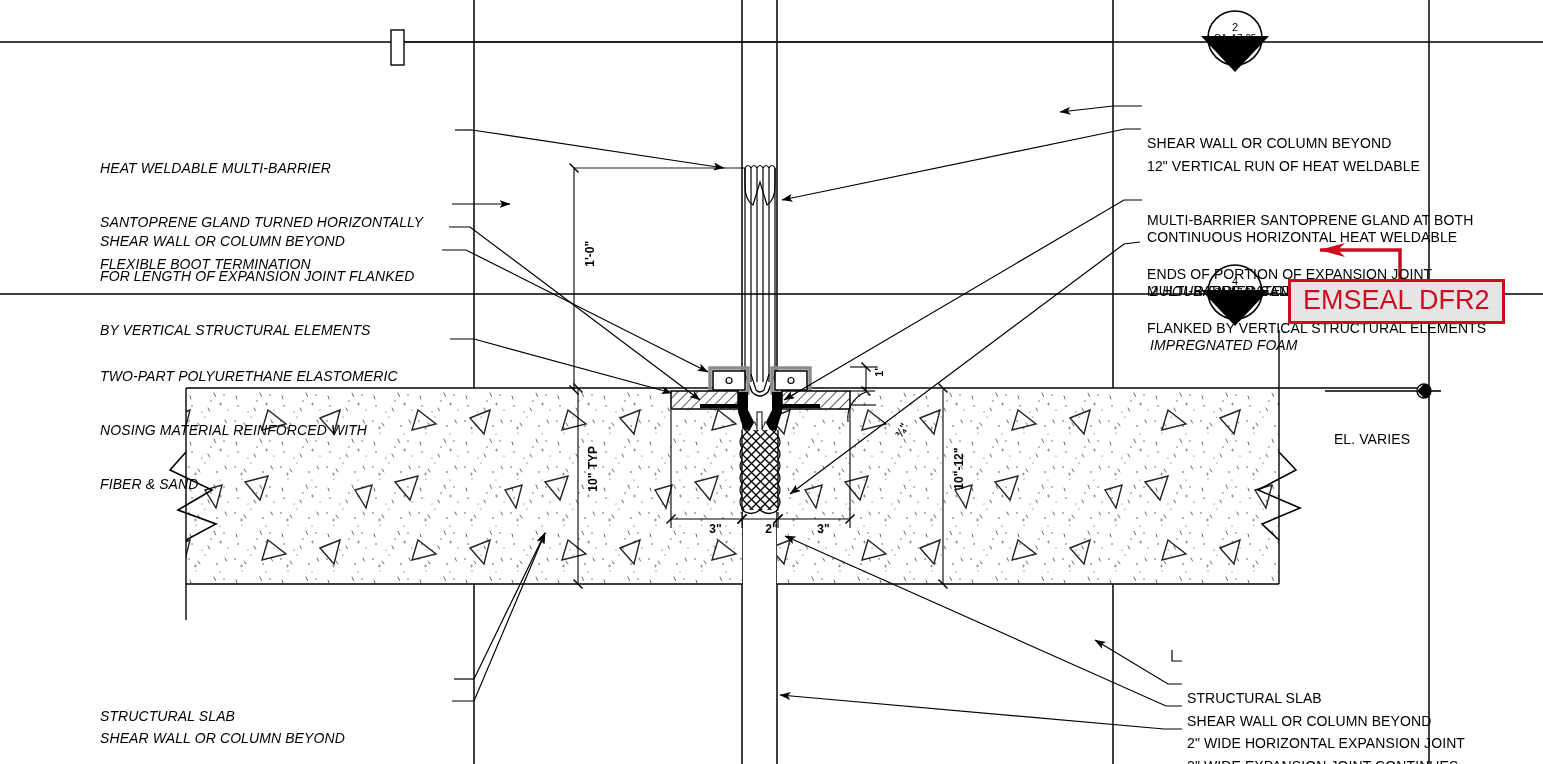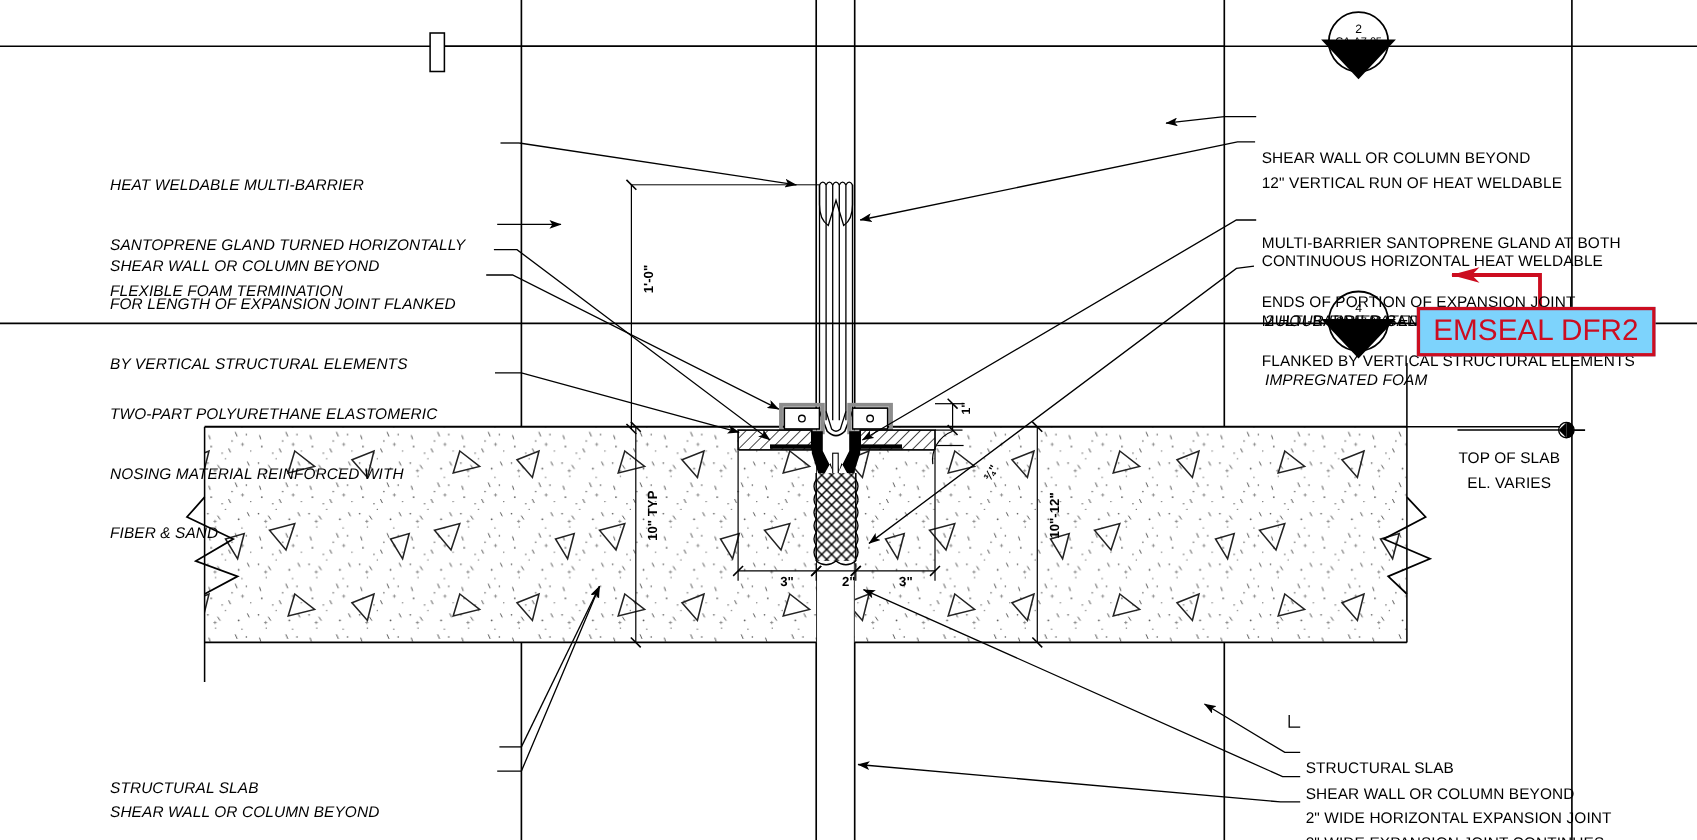--- a/index.html
+++ b/index.html
@@ -9,21 +9,21 @@
   #sheet{position:relative;width:1543px;height:764px;background:#fff;}
   svg#dwg{position:absolute;top:0;left:0;width:1543px;height:764px;}
   .lbl{position:absolute;font-size:14px;line-height:18px;color:#000;
        letter-spacing:.1px;white-space:pre;}
   .r{text-align:left;font-style:italic;}
   .l{text-align:left;}
   .c{text-align:center;}
   .dim{position:absolute;font-size:12px;color:#000;white-space:pre;font-weight:600;}
   .vdim{transform-origin:0 0;}
   .redbox{position:absolute;border:3px solid #cc0d20;color:#cc0d20;
-          font-size:27px;line-height:30px;padding:3px 12px 6px 12px;background:#7dd3fc;
+          font-size:27px;line-height:30px;padding:3px 12px 6px 12px;background:#e5e5e5;
           white-space:nowrap;font-weight:400;}
   .mark{position:absolute;text-align:center;color:#000;}
   .mark .n{font-size:11px;line-height:11px;}
   .mark .s{font-size:10px;line-height:11px;letter-spacing:-.2px;text-decoration:underline;}
 </style>
 </head>
 <body>
 
 <div id="sheet">
 
@@ -284,21 +284,21 @@
     <div>SANTOPRENE GLAND TURNED HORIZONTALLY</div>
     <div>FOR LENGTH OF EXPANSION JOINT FLANKED</div>
     <div>BY VERTICAL STRUCTURAL ELEMENTS</div>
   </div>
 
   <div class="lbl r" style="left:100px;top:196px;width:352px;">
     <div>SHEAR WALL OR COLUMN BEYOND</div>
   </div>
 
   <div class="lbl r" style="left:100px;top:219px;width:349px;">
-    <div>FLEXIBLE FOAM TERMINATION</div>
+    <div>FLEXIBLE BOOT TERMINATION</div>
   </div>
 
 
   <div class="lbl r" style="left:100px;top:331px;width:350px;">
     <div>TWO-PART POLYURETHANE ELASTOMERIC</div>
     <div>NOSING MATERIAL REINFORCED WITH</div>
     <div>FIBER &amp; SAND</div>
   </div>
 
   <div class="lbl r" style="left:100px;top:671px;width:354px;">
@@ -336,23 +336,20 @@
     <div>SHEAR WALL OR COLUMN BEYOND</div>
   </div>
   <div class="lbl l" style="left:1187px;top:698px;width:350px;">
     <div>2" WIDE HORIZONTAL EXPANSION JOINT</div>
   </div>
   <div class="lbl l" style="left:1187px;top:721px;width:350px;">
     <div>2" WIDE EXPANSION JOINT CONTINUES</div>
     
   </div>
 
-  <div class="lbl c" style="left:1322px;top:371px;width:100px;">
-    <div>TOP OF SLAB</div>
-  </div>
   <div class="lbl c" style="left:1322px;top:394px;width:100px;">
     <div>EL. VARIES</div>
   </div>
 
   <div class="dim vdim" style="left:569px;top:280px;transform:rotate(-90deg);">
     <span>1'-0"</span>
   </div>
   <div class="dim vdim" style="left:572px;top:505px;transform:rotate(-90deg);">
     <span>10" TYP</span>
   </div>

